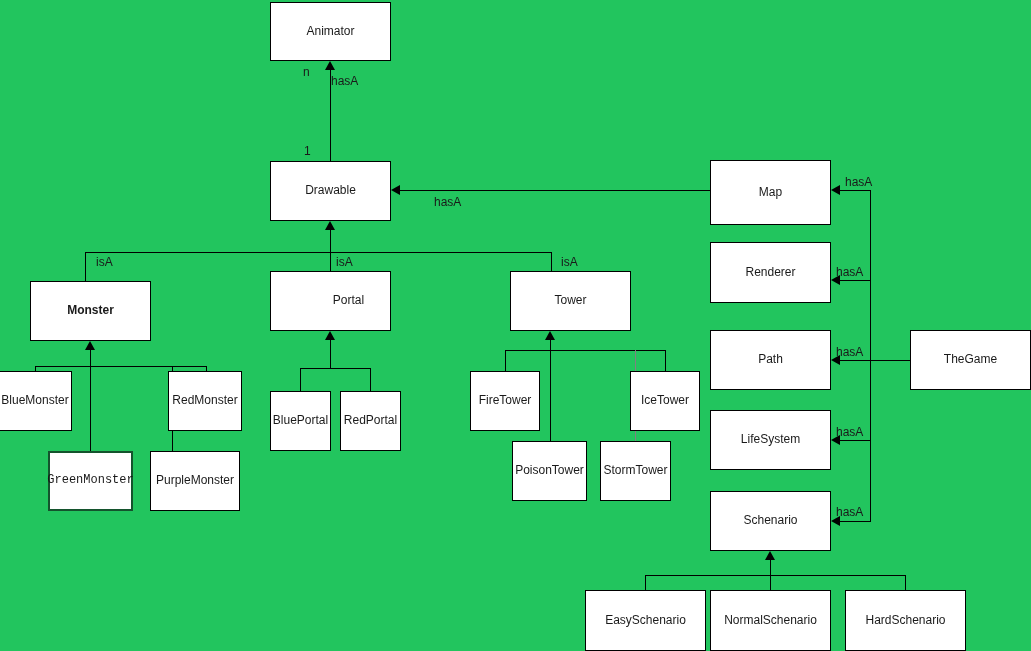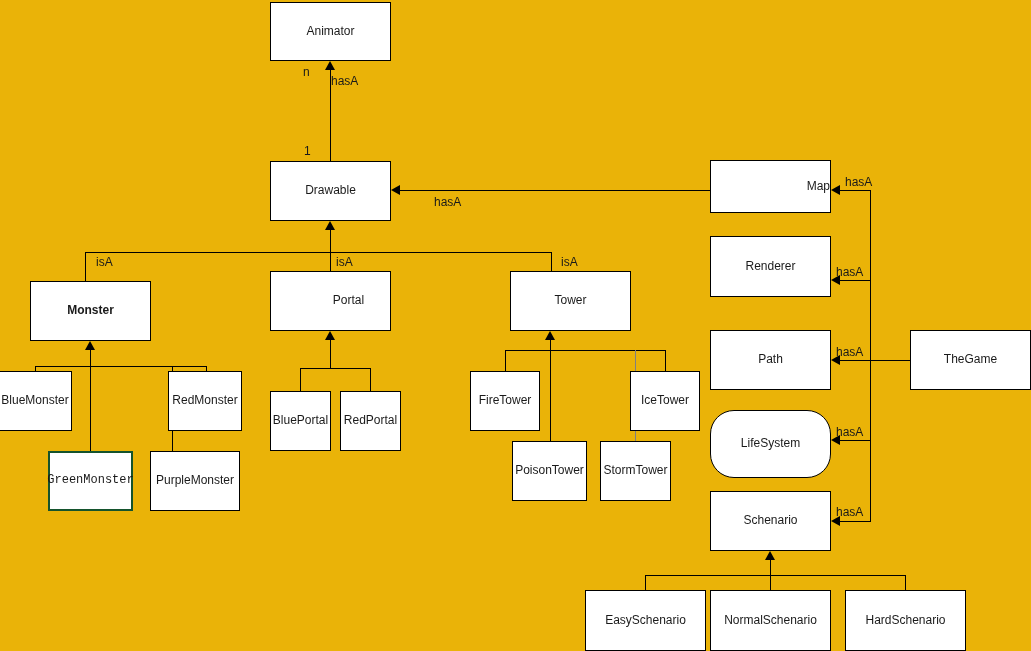--- a/index.html
+++ b/index.html
@@ -4,21 +4,21 @@
 <style>
   html, body {
     margin: 0;
     padding: 0;
     background: #ffffff;
   }
   #canvas {
     position: relative;
     width: 1031px;
     height: 651px;
-    background: #eab308;
+    background: #22c55e;
     overflow: hidden;
     font-family: "Liberation Sans", sans-serif;
   }
   .node {
     position: absolute;
     box-sizing: border-box;
     background: #ffffff;
     border: 1px solid #000000;
     display: flex;
     align-items: center;
@@ -164,30 +164,30 @@
       </div>
       <div class="node" style="left: 630px; top: 371px; width: 70px; height: 60px;">
         <span>IceTower</span>
       </div>
       <div class="node" style="left: 512px; top: 441px; width: 75px; height: 60px;">
         <span>PoisonTower</span>
       </div>
       <div class="node" style="left: 600px; top: 441px; width: 71px; height: 60px;">
         <span>StormTower</span>
       </div>
-      <div class="node" style="left: 710px; top: 160px; width: 121px; height: 53px; justify-content: flex-end;">
+      <div class="node" style="left: 710px; top: 160px; width: 121px; height: 65px;">
         <span>Map</span>
       </div>
-      <div class="node" style="left: 710px; top: 236px; width: 121px; height: 61px; text-align: center;">
+      <div class="node" style="left: 710px; top: 242px; width: 121px; height: 61px; text-align: center;">
         <span>Renderer</span>
       </div>
       <div class="node" style="left: 710px; top: 330px; width: 121px; height: 60px;">
         <span>Path</span>
       </div>
-      <div class="node" style="left: 710px; top: 410px; width: 121px; height: 68px; border-radius: 24px;">
+      <div class="node" style="left: 710px; top: 410px; width: 121px; height: 60px;">
         <span>LifeSystem</span>
       </div>
       <div class="node" style="left: 710px; top: 491px; width: 121px; height: 60px;">
         <span>Schenario</span>
       </div>
       <div class="node" style="left: 910px; top: 330px; width: 121px; height: 60px;">
         <span>TheGame</span>
       </div>
       <div class="node" style="left: 585px; top: 590px; width: 121px; height: 61px;">
         <span>EasySchenario</span>

